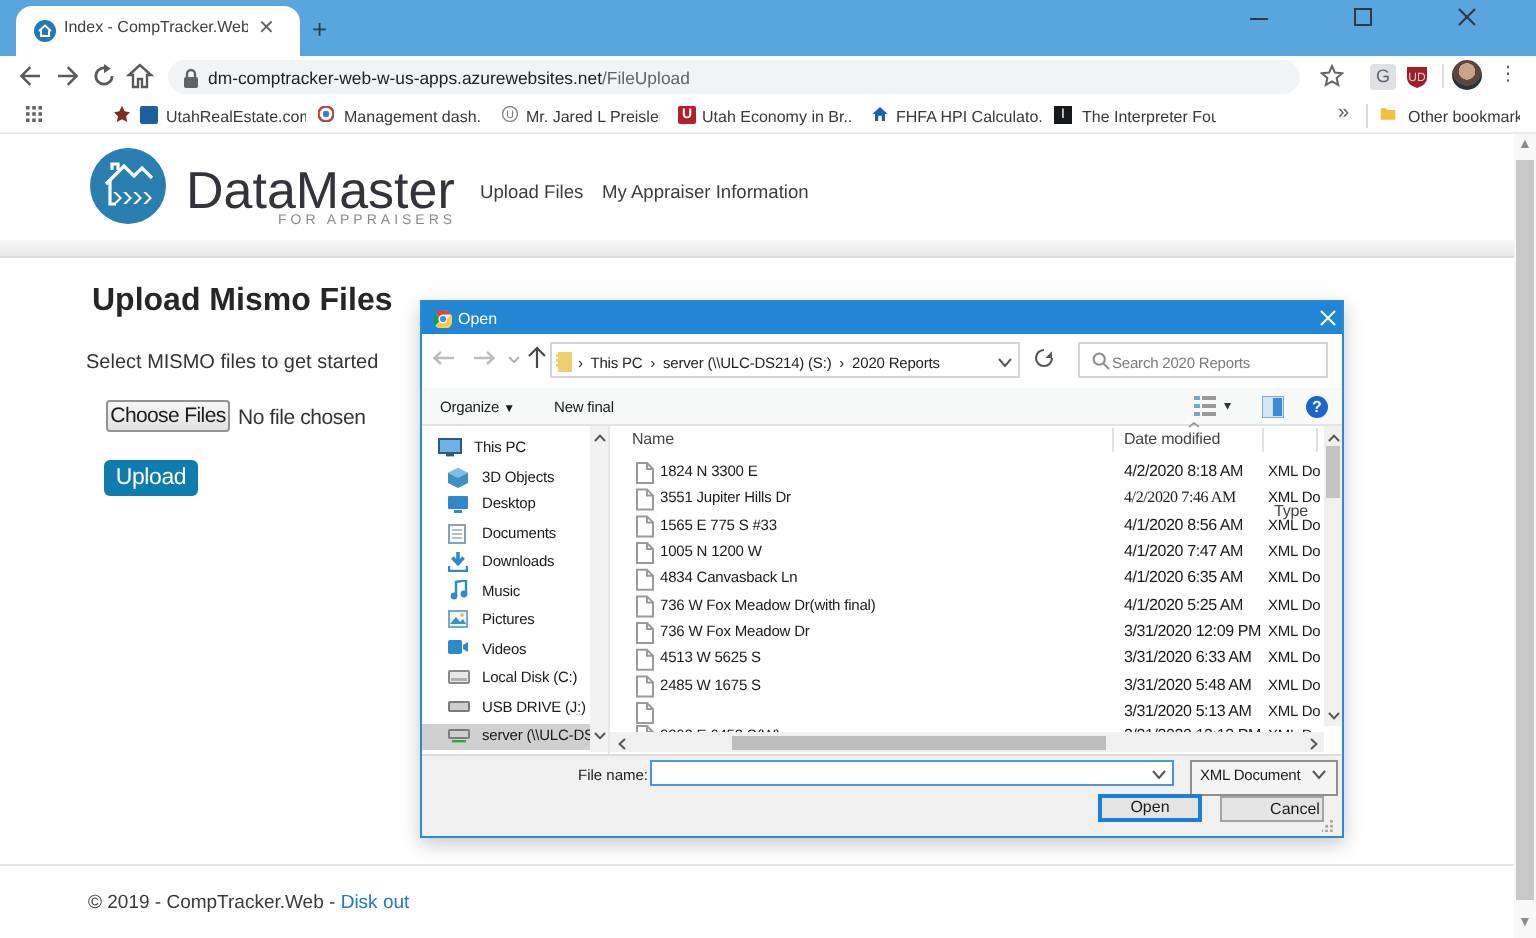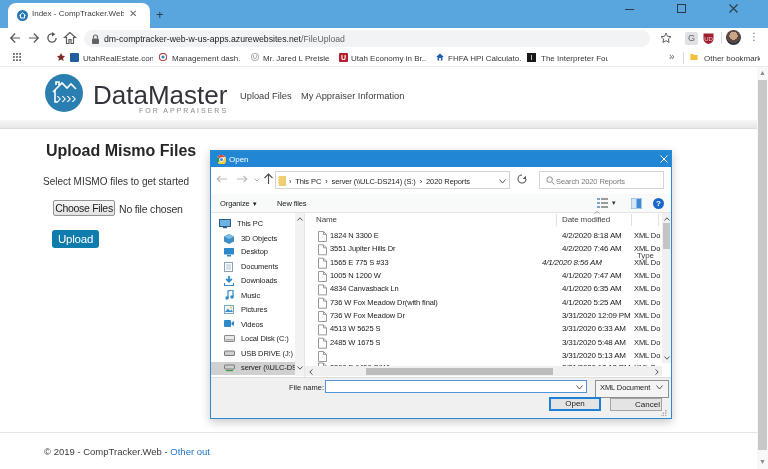--- a/index.html
+++ b/index.html
@@ -192,21 +192,21 @@
 <div class="nav" style="left:240px;">Upload Files</div>
 <div class="nav" style="left:301px;">My Appraiser Information</div>
 <div id="band"></div>
 
 <div id="h1">Upload Mismo Files</div>
 <div id="sub">Select MISMO files to get started</div>
 <div id="choose">Choose Files</div>
 <div id="nofile">No file chosen</div>
 <div id="upload">Upload</div>
 <div id="footerhr"></div>
-<div id="footer">© 2019 - CompTracker.Web - <a href="#">Other out</a></div>
+<div id="footer">© 2019 - CompTracker.Web - <a href="#">Disk out</a></div>
 <div id="pgsb"></div>
 <div id="pgthumb"></div>
 <div class="sbarrow" style="top:69px;">▲</div>
 <div class="sbarrow" style="top:458px;">▼</div>
 
 <div id="dlg">
   <div id="dlgtitle"></div>
   <svg class="abs" style="left:6px;top:4px" width="9" height="9" viewBox="0 0 24 24">
     <circle cx="12" cy="12" r="12" fill="#fff"></circle>
     <path d="M12 0 A12 12 0 0 1 22.4 6 H12 A6 6 0 0 0 6.8 9 L1.6 5 A12 12 0 0 1 12 0Z" fill="#db4437"></path>
@@ -248,21 +248,21 @@
     <path d="M10.8 2 V6 H6.8 Z" fill="#555"></path>
   </svg>
   <div id="search"></div>
   <svg class="abs" style="left:335px;top:25px" width="9" height="9" viewBox="0 0 9 9">
     <circle cx="3.6" cy="3.6" r="2.8" fill="none" stroke="#8a8a8a" stroke-width="1"></circle>
     <path d="M5.8 5.8 L8.5 8.5" stroke="#8a8a8a" stroke-width="1"></path>
   </svg>
   <div id="searchtext">Search 2020 Reports</div>
   <div id="dlgtools"></div>
   <div class="tooltext" style="left:9px;">Organize <span style="font-size:6px;">▼</span></div>
-  <div class="tooltext" style="left:66px;">New files</div>
+  <div class="tooltext" style="left:66px;">New final</div>
   <svg class="abs" style="left:386px;top:47px" width="11" height="10" viewBox="0 0 11 10">
     <g fill="#7aa5c8">
         <rect x="0" y="0" width="3" height="2"></rect>
         <rect x="0" y="4" width="3" height="2"></rect>
         <rect x="0" y="8" width="3" height="2"></rect>
       </g>
     <g fill="#9a9a9a">
         <rect x="4" y="0" width="7" height="2"></rect>
         <rect x="4" y="4" width="7" height="2"></rect>
         <rect x="4" y="8" width="7" height="2"></rect>
@@ -382,22 +382,22 @@
   <div class="filerow" style="left:119px;top:106.7px;">1565 E 775 S #33</div>
   <div class="filerow" style="left:119px;top:120px;">1005 N 1200 W</div>
   <div class="filerow" style="left:119px;top:133.4px;">4834 Canvasback Ln</div>
   <div class="filerow" style="left:119px;top:146.7px;">736 W Fox Meadow Dr(with final)</div>
   <div class="filerow" style="left:119px;top:160px;">736 W Fox Meadow Dr</div>
   <div class="filerow" style="left:119px;top:173.4px;">4513 W 5625 S</div>
   <div class="filerow" style="left:119px;top:186.7px;">2485 W 1675 S</div>
   <div class="filerow" style="left:119px;top:200px;margin-top:48px;">2652 S 4150 W</div>
   <div class="filerow" style="left:119px;top:211.5px;">2208 E 6458 S(W)</div>
   <div class="fdate" style="left:351px;top:80px;">4/2/2020 8:18 AM</div>
-  <div class="fdate" style="left:351px;top:93.3px;">4/2/2020 7:46 AM</div>
-  <div class="fdate" style="left:331px;top:106.7px;font-style:italic;">4/1/2020 8:56 AM</div>
+  <div class="fdate" style="left:351px;top:93.3px;font-family:Liberation Serif, serif;">4/2/2020 7:46 AM</div>
+  <div class="fdate" style="left:351px;top:106.7px;">4/1/2020 8:56 AM</div>
   <div class="fdate" style="left:351px;top:120px;">4/1/2020 7:47 AM</div>
   <div class="fdate" style="left:351px;top:133.4px;">4/1/2020 6:35 AM</div>
   <div class="fdate" style="left:351px;top:146.7px;">4/1/2020 5:25 AM</div>
   <div class="fdate" style="left:351px;top:160px;">3/31/2020 12:09 PM</div>
   <div class="fdate" style="left:351px;top:173.4px;">3/31/2020 6:33 AM</div>
   <div class="fdate" style="left:351px;top:186.7px;">3/31/2020 5:48 AM</div>
   <div class="fdate" style="left:351px;top:200px;">3/31/2020 5:13 AM</div>
   <div class="fdate" style="left:351px;top:211.5px;">3/31/2020 12:12 PM</div>
   <div class="ftype" style="left:423px;top:80px;">XML Do</div>
   <div class="ftype" style="left:423px;top:93.3px;">XML Do</div>

